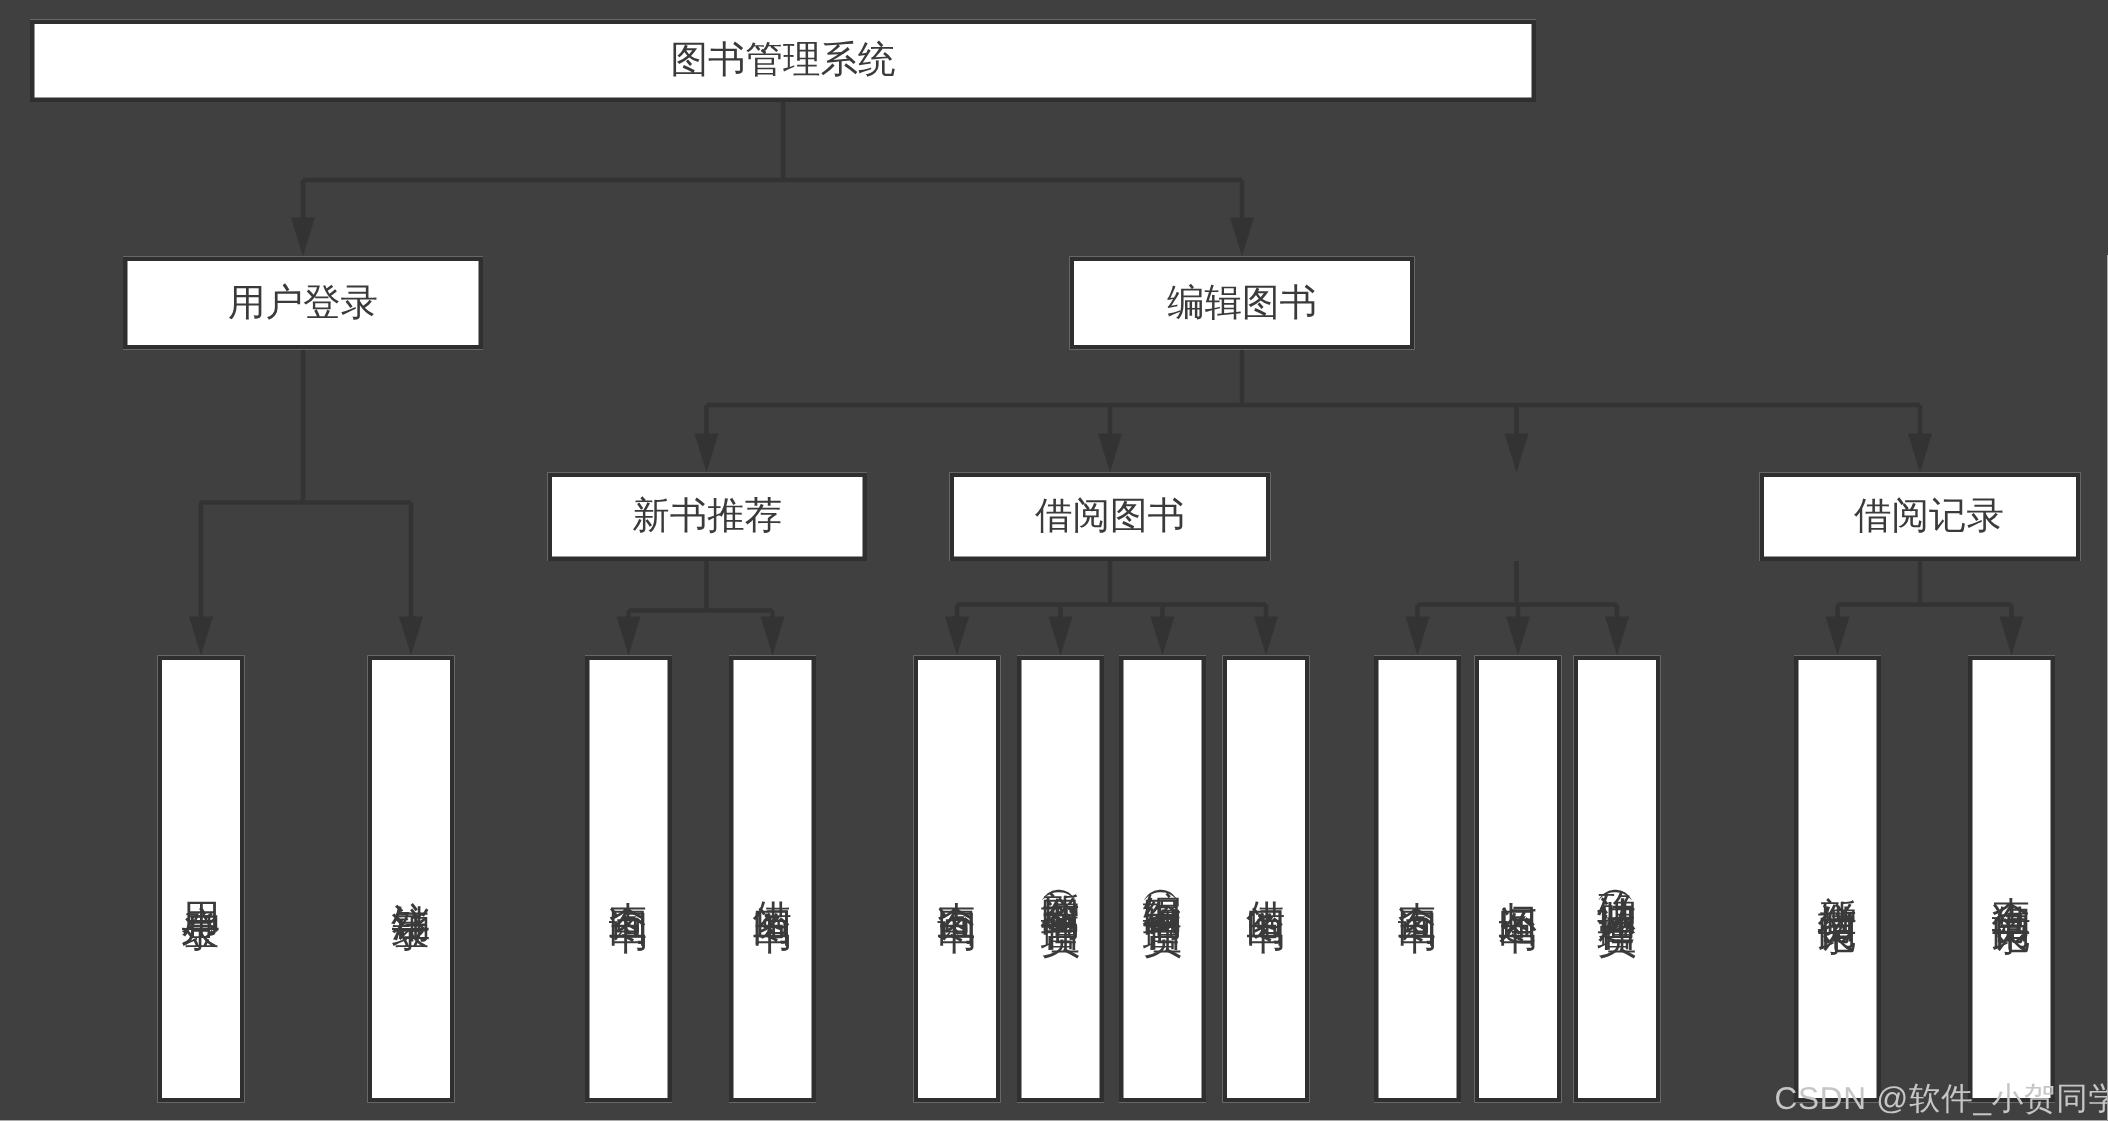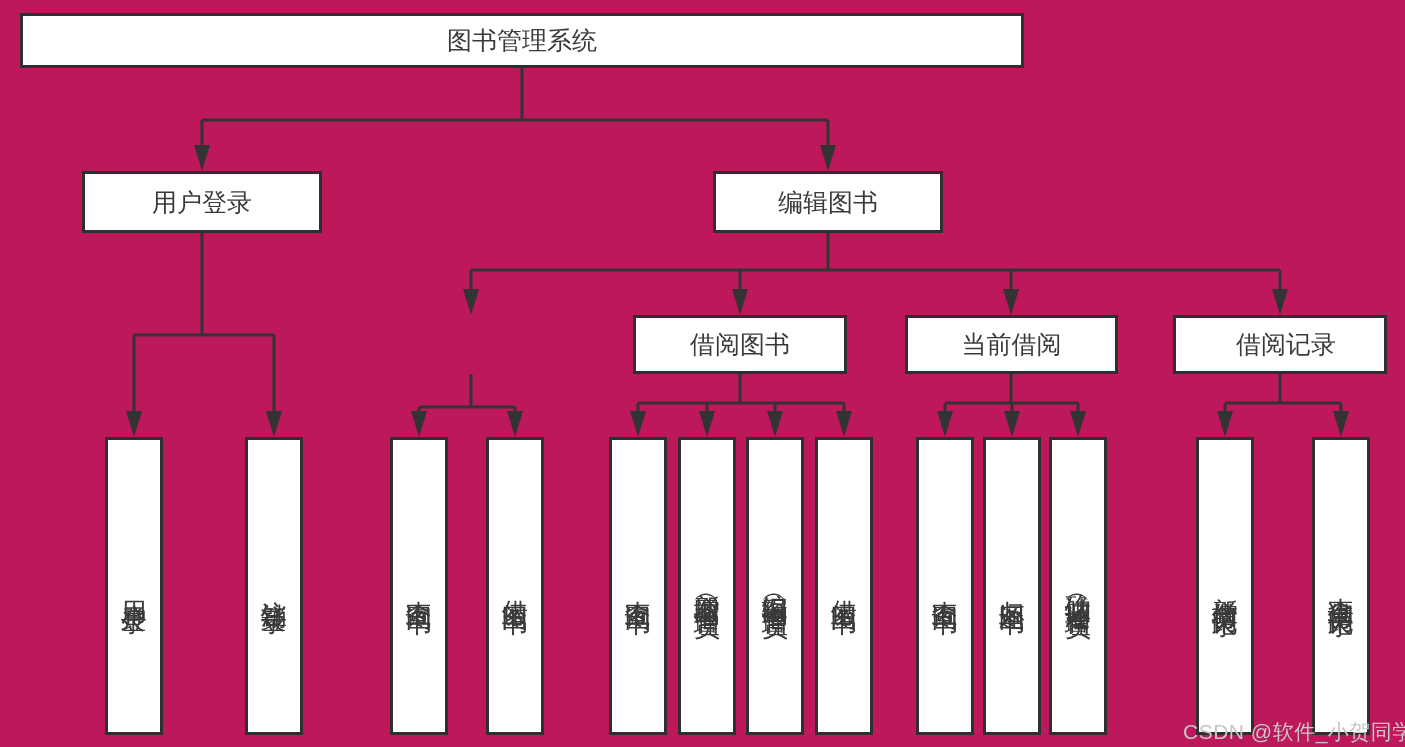--- a/index.html
+++ b/index.html
@@ -5,21 +5,21 @@
   html, body {
     margin: 0;
     padding: 0;
     background: #ffffff;
     font-family: "Liberation Sans", sans-serif;
   }
   #stage {
     position: relative;
     width: 1405px;
     height: 747px;
-    background: #be185d;
+    background: #404040;
     overflow: hidden;
   }
   #connectors {
     position: absolute;
     left: 0; top: 0;
     width: 1405px;
     height: 747px;
   }
   .box {
     position: absolute;
@@ -95,22 +95,22 @@
       <polygon points="1217,411 1233,411 1225,437"></polygon>
       <polygon points="1333,411 1349,411 1341,437"></polygon>
     </g>
   </svg>
 
   <div class="box h-box" style="left:20px; top:13px; width:1004px; height:55px;">图书管理系统</div>
 
   <div class="box h-box" style="left:82px; top:171px; width:240px; height:62px;">用户登录</div>
   <div class="box h-box" style="left:713px; top:171px; width:230px; height:62px;">编辑图书</div>
 
+  <div class="box h-box" style="left:365px; top:315px; width:213px; height:59px;">新书推荐</div>
   <div class="box h-box" style="left:633px; top:315px; width:214px; height:59px;">借阅图书</div>
-  <div class="box h-box" style="left:905px; top:315px; width:213px; height:59px;">当前借阅</div>
   <div class="box h-box" style="left:1173px; top:315px; width:214px; height:59px;padding-left:12px;">借阅记录</div>
 
   <div class="box v-box leaf" style="left:105px;">用户登录</div>
   <div class="box v-box leaf" style="left:245px;">注销登录</div>
 
   <div class="box v-box leaf" style="left:390px;">查询图书</div>
   <div class="box v-box leaf" style="left:486px;">借阅图书</div>
 
   <div class="box v-box leaf" style="left:609px;">查询图书</div>
   <div class="box v-box leaf" style="left:678px;">新增图书（管理员）</div>

